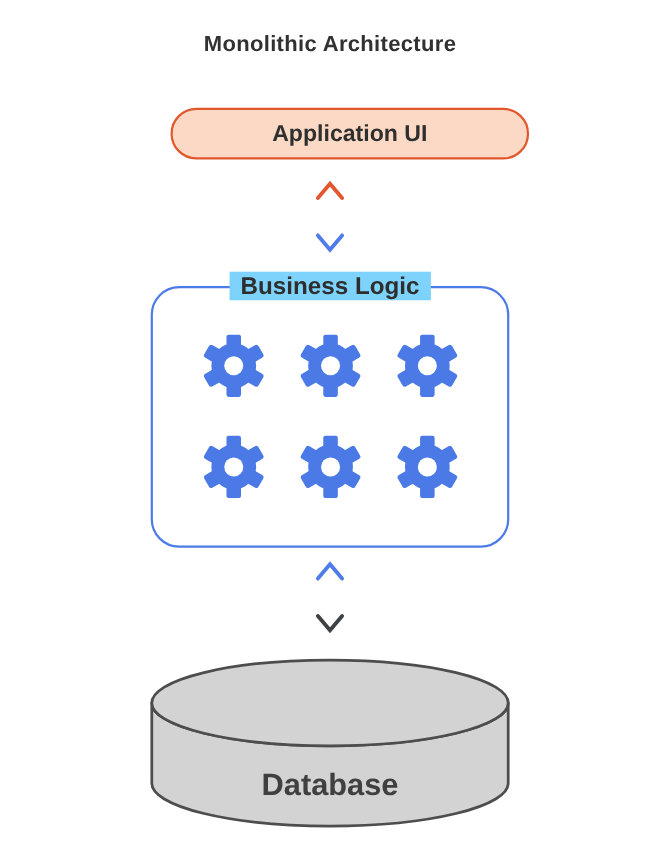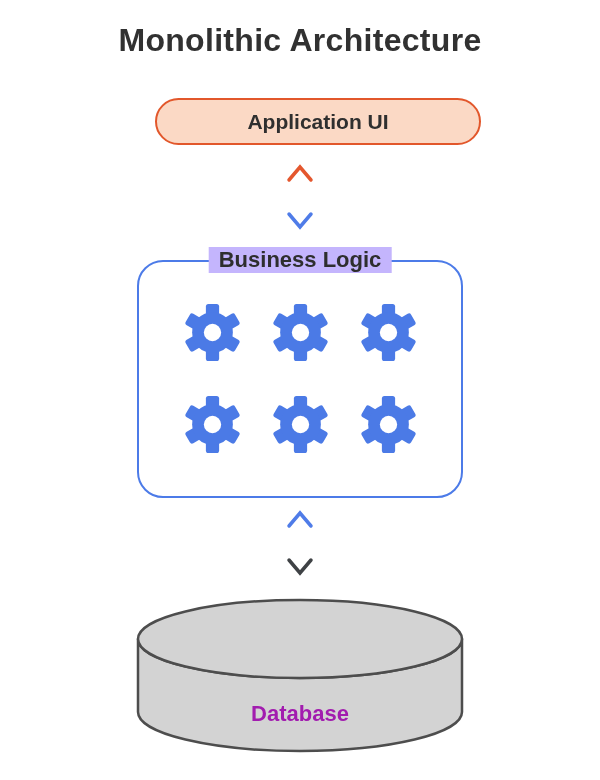--- a/index.html
+++ b/index.html
@@ -14,21 +14,21 @@
     height: 780px;
     background: var(--background, #ffffff);
     overflow: hidden;
   }
   .diagram-title {
     position: absolute;
     top: 23px;
     left: 0;
     width: 600px;
     text-align: center;
-    font-size: 32px;
+    font-size: 20px;
     line-height: 34px;
     font-weight: 700;
     letter-spacing: 0.3px;
     color: var(--title-text, #313131);
   }
   .pill {
     position: absolute;
     left: 155px;
     top: 98px;
     width: 326px;
@@ -63,21 +63,21 @@
     box-sizing: border-box;
     border: 2px solid var(--business-logic-border, #4c7be8);
     border-radius: 26px;
     background: #ffffff;
   }
   .logic-legend {
     position: absolute;
     left: 50%;
     top: -2px;
     transform: translate(-50%, -50%);
-    background: #c4b5fd;
+    background: #7dd3fc;
     padding: 0 10px;
     font-size: 22px;
     font-weight: 600;
     white-space: nowrap;
     color: #2e2e2e;
   }
   .gears-grid {
     position: absolute;
     left: 0;
     top: 0;
@@ -100,24 +100,24 @@
     top: 592px;
     width: 340px;
     height: 175px;
   }
   .database-label {
     position: absolute;
     left: 0;
     top: 700px;
     width: 600px;
     text-align: center;
-    font-size: 22px;
+    font-size: 28px;
     line-height: 28px;
     font-weight: 600;
-    color: #a21caf;
+    color: #404040;
   }
 </style>
 </head>
 <body>
 
 <div class="canvas">
 
   <div class="diagram-title">Monolithic Architecture</div>
 
   <div class="pill">

